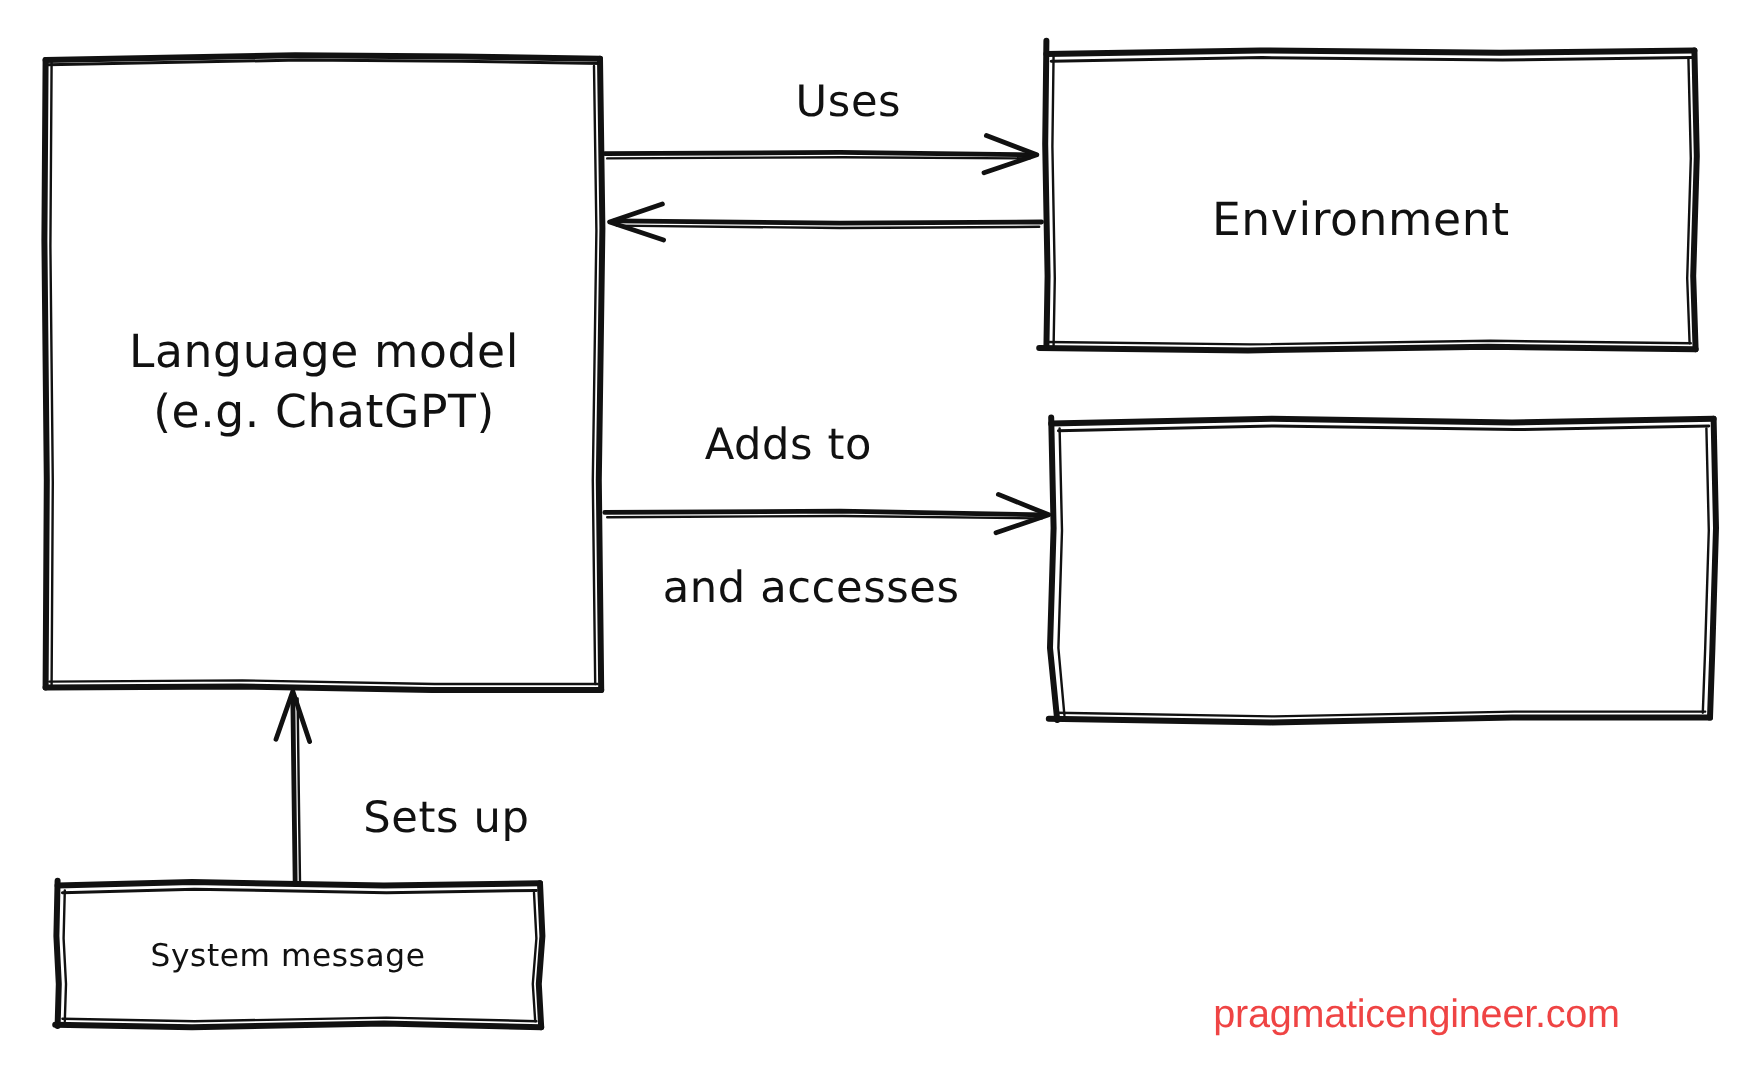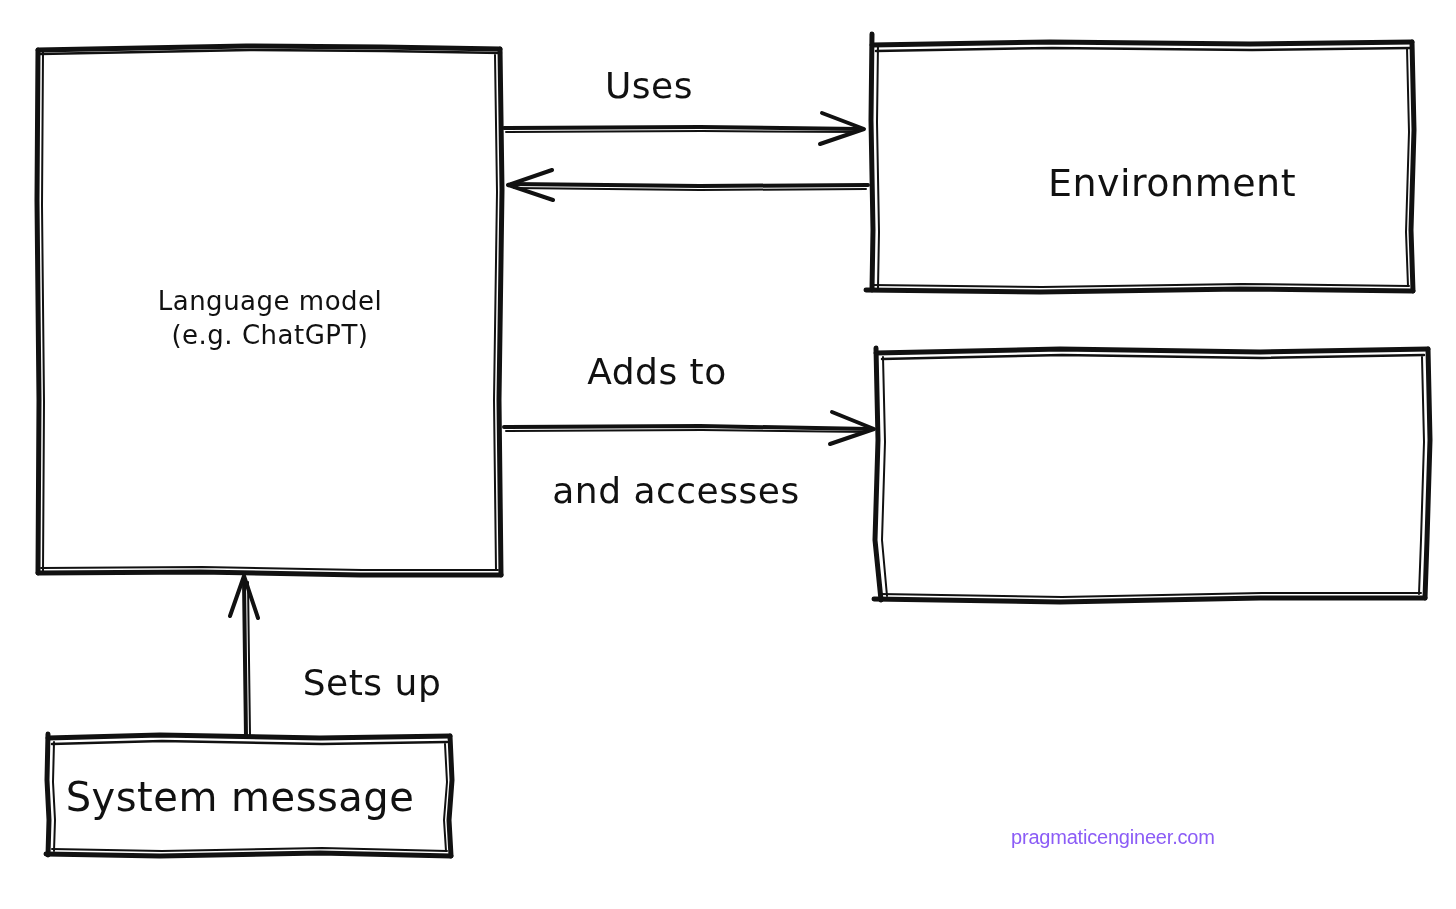--- a/index.html
+++ b/index.html
@@ -37,41 +37,41 @@
   .node-label {
     font-size: 38px;
   }
   .edge-label {
     font-size: 36px;
   }
   #lm-label {
     left: 270px;
     top: 318px;
     line-height: 1.32;
-    font-size: 26px;
+    font-size: 38px;
     white-space: pre-line;
   }
-  #env-label   { left: 1172px; top: 183px; text-align: right; }
+  #env-label   { left: 1134px; top: 183px; text-align: right; }
   #hist-label  { left: 1163px; top: 488px; }
-  #sys-label   { left: 240px;  top: 797px; font-size: 40px; }
+  #sys-label   { left: 240px;  top: 797px; font-size: 26px; }
 
-  #uses-label         { left: 649px; top: 85px; }
+  #uses-label         { left: 707px; top: 85px; }
   #addsto-label       { left: 657px; top: 371px; }
   #andaccesses-label  { left: 676px; top: 490px; }
   #setsup-label       { left: 372px; top: 682px; text-align: right; }
 
   #watermark {
     position: absolute;
     left: 1011px;
     top: 826px;
     font-family: "Liberation Sans", sans-serif;
-    font-size: 20px;
+    font-size: 33px;
     font-weight: 400;
     letter-spacing: -0.2px;
-    color: #8b5cf6;
+    color: #ef4444;
     white-space: nowrap;
   }
 </style>
 </head>
 <body>
 
 <div id="canvas">
 
   <svg id="sketch" viewBox="0 0 1456 909" aria-hidden="true">
     <g fill="none" stroke="#111111" stroke-linecap="round" stroke-linejoin="round">

